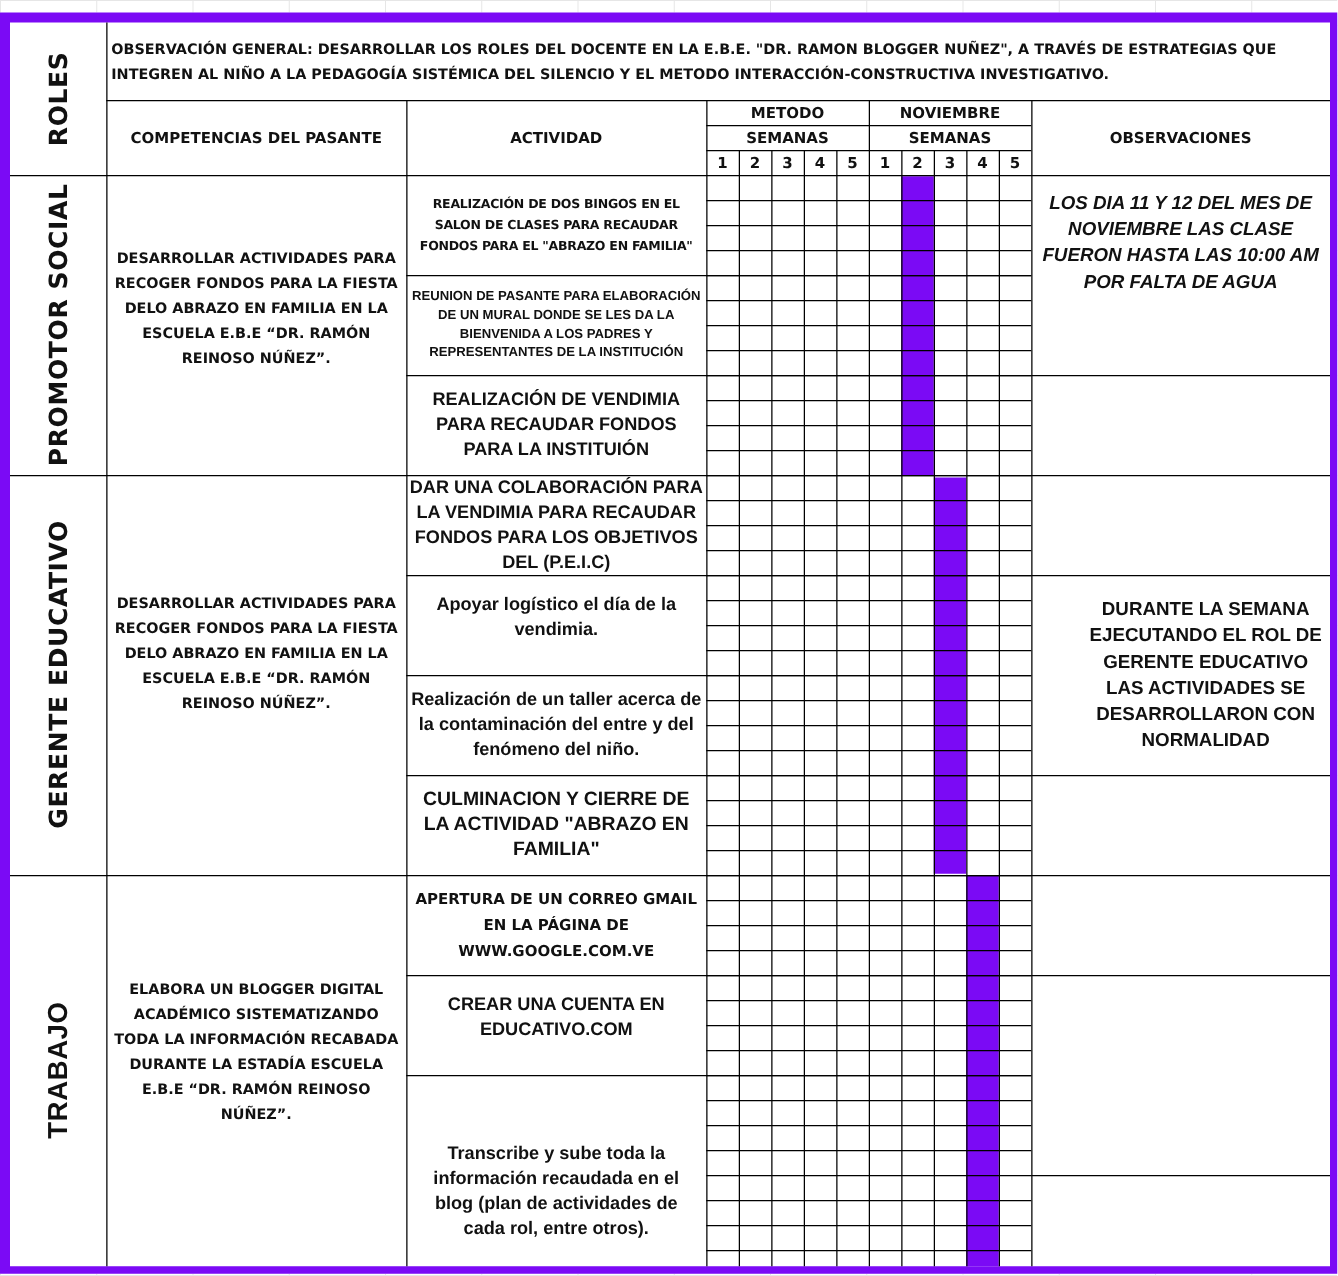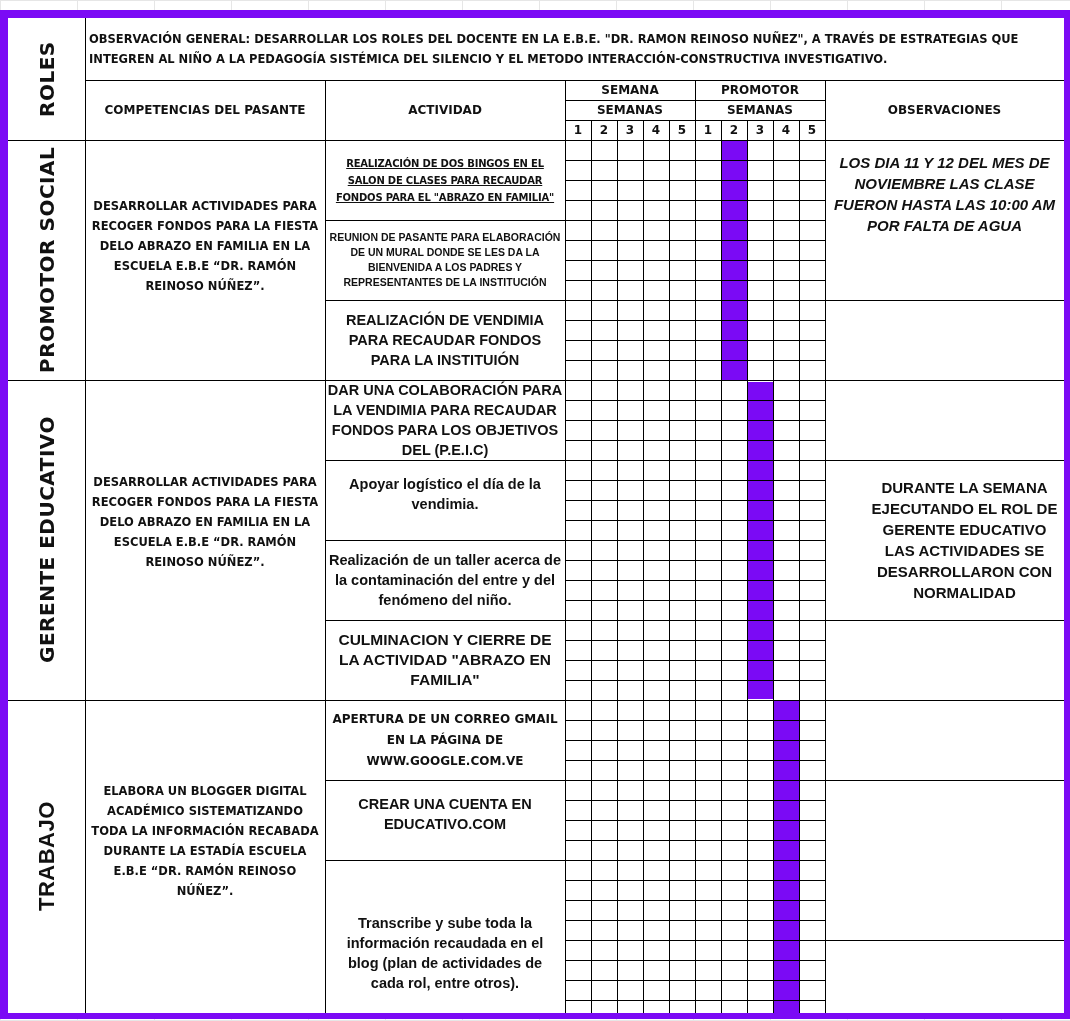--- a/index.html
+++ b/index.html
@@ -10,46 +10,46 @@
   .frame { position:absolute; left:0; top:10px; width:1070px; height:1009px; box-sizing:border-box;
     border:8px solid #7b0af5; border-right-width:6px; border-bottom-width:6px; background:#fff; }
   .cell { position:absolute; box-sizing:border-box; display:flex; align-items:center; justify-content:center; text-align:center; }
   .hl { position:absolute; height:1px; background:#000; }
   .vl { position:absolute; width:1px; background:#000; }
   .hdr { font-family:"DejaVu Sans", sans-serif; font-weight:bold; font-size:12px; color:#111; }
   .obsgen { font-family:"DejaVu Sans", sans-serif; font-weight:bold; font-size:11.5px; line-height:20px; text-align:left; justify-content:flex-start; padding-left:4px; }
   .role { writing-mode:vertical-rl; transform:rotate(180deg); font-family:"DejaVu Sans", sans-serif; font-weight:bold; font-size:20px; letter-spacing:0.5px; }
   .role.arial { font-family:"Liberation Sans", sans-serif; font-size:22px; }
   .comp { font-family:"DejaVu Sans", sans-serif; font-weight:bold; font-size:11.5px; line-height:20px; padding:0 3px; }
-  .act-sm { font-family:"DejaVu Sans", sans-serif; font-weight:bold; font-size:10px; line-height:17px; letter-spacing:-0.2px; padding:0 2px;text-decoration:underline; }
+  .act-sm { font-family:"DejaVu Sans", sans-serif; font-weight:bold; font-size:10px; line-height:17px; letter-spacing:-0.2px; padding:0 2px; }
   .act-xs { font-family:"Liberation Sans", sans-serif; font-weight:bold; font-size:10.5px; line-height:15px; padding:0 2px; }
   .act-lg { font-family:"Liberation Sans", sans-serif; font-weight:bold; font-size:14.5px; line-height:20px; padding:0 2px; }
   .act-md { font-family:"DejaVu Sans", sans-serif; font-weight:bold; font-size:12px; line-height:21px; padding:0 2px; }
   .obs { font-family:"Liberation Sans", sans-serif; font-weight:bold; font-size:15px; line-height:21px; padding:0 6px; }
   .bar { position:absolute; background:#7b0af5; }
   .weeknum { font-family:"DejaVu Sans", sans-serif; font-weight:bold; font-size:12px; }
 </style>
 </head>
 <body>
 
 <div class="gridbg"></div>
 
 <div class="frame"></div>
 
 <div class="cell role" style="left:8px;top:18px;width:77px;height:122px;">ROLES</div>
 
 <div class="cell obsgen" style="left:85px;top:18px;width:979px;height:62px;">
-  <span>OBSERVACIÓN GENERAL: DESARROLLAR LOS ROLES DEL DOCENTE EN LA E.B.E. "DR. RAMON REINOSO NUÑEZ", A TRAVÉS DE ESTRATEGIAS QUE INTEGREN AL NIÑO A LA PEDAGOGÍA SISTÉMICA DEL SILENCIO Y EL METODO INTERACCIÓN-CONSTRUCTIVA INVESTIGATIVO.</span>
+  <span>OBSERVACIÓN GENERAL: DESARROLLAR LOS ROLES DEL DOCENTE EN LA E.B.E. "DR. RAMON BLOGGER NUÑEZ", A TRAVÉS DE ESTRATEGIAS QUE INTEGREN AL NIÑO A LA PEDAGOGÍA SISTÉMICA DEL SILENCIO Y EL METODO INTERACCIÓN-CONSTRUCTIVA INVESTIGATIVO.</span>
 </div>
 
 <div class="cell hdr" style="left:85px;top:80px;width:240px;height:60px;">COMPETENCIAS DEL PASANTE</div>
 <div class="cell hdr" style="left:325px;top:80px;width:240px;height:60px;">ACTIVIDAD</div>
 
-<div class="cell hdr" style="left:565px;top:80px;width:130px;height:20px;">SEMANA</div>
-<div class="cell hdr" style="left:695px;top:80px;width:130px;height:20px;">PROMOTOR</div>
+<div class="cell hdr" style="left:565px;top:80px;width:130px;height:20px;">METODO</div>
+<div class="cell hdr" style="left:695px;top:80px;width:130px;height:20px;">NOVIEMBRE</div>
 <div class="cell hdr" style="left:565px;top:100px;width:130px;height:20px;">SEMANAS</div>
 <div class="cell hdr" style="left:695px;top:100px;width:130px;height:20px;">SEMANAS</div>
 
 <div class="cell weeknum" style="left:565px;top:120px;width:26px;height:20px;">1</div>
 <div class="cell weeknum" style="left:591px;top:120px;width:26px;height:20px;">2</div>
 <div class="cell weeknum" style="left:617px;top:120px;width:26px;height:20px;">3</div>
 <div class="cell weeknum" style="left:643px;top:120px;width:26px;height:20px;">4</div>
 <div class="cell weeknum" style="left:669px;top:120px;width:26px;height:20px;">5</div>
 <div class="cell weeknum" style="left:695px;top:120px;width:26px;height:20px;">1</div>
 <div class="cell weeknum" style="left:721px;top:120px;width:26px;height:20px;">2</div>

